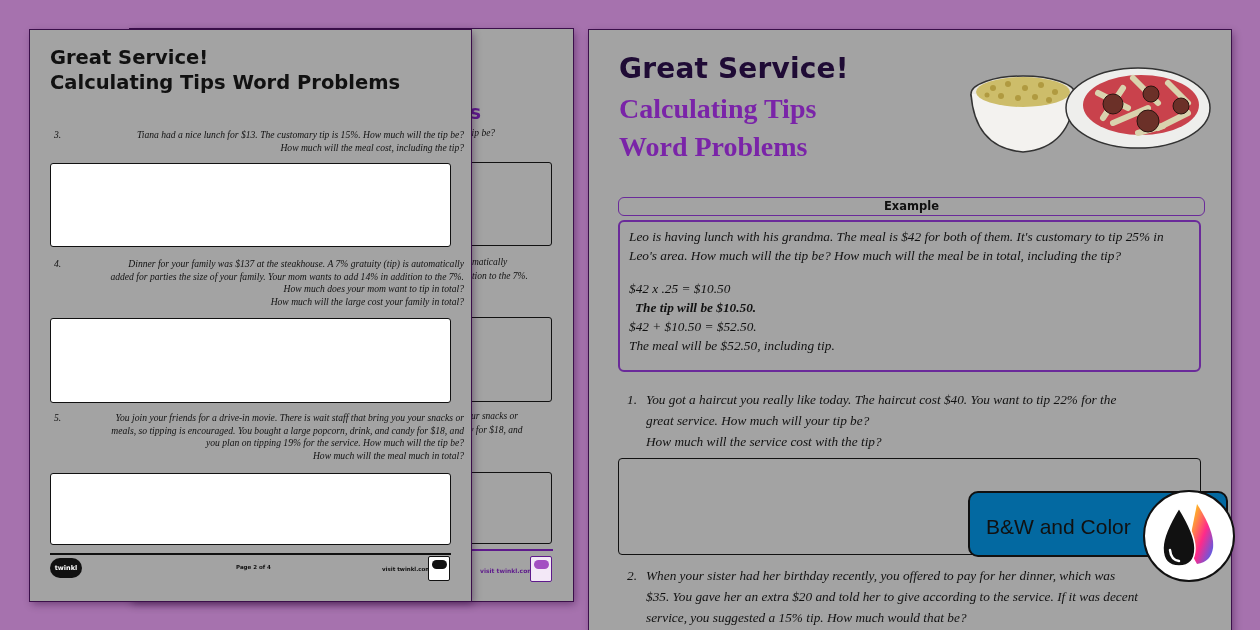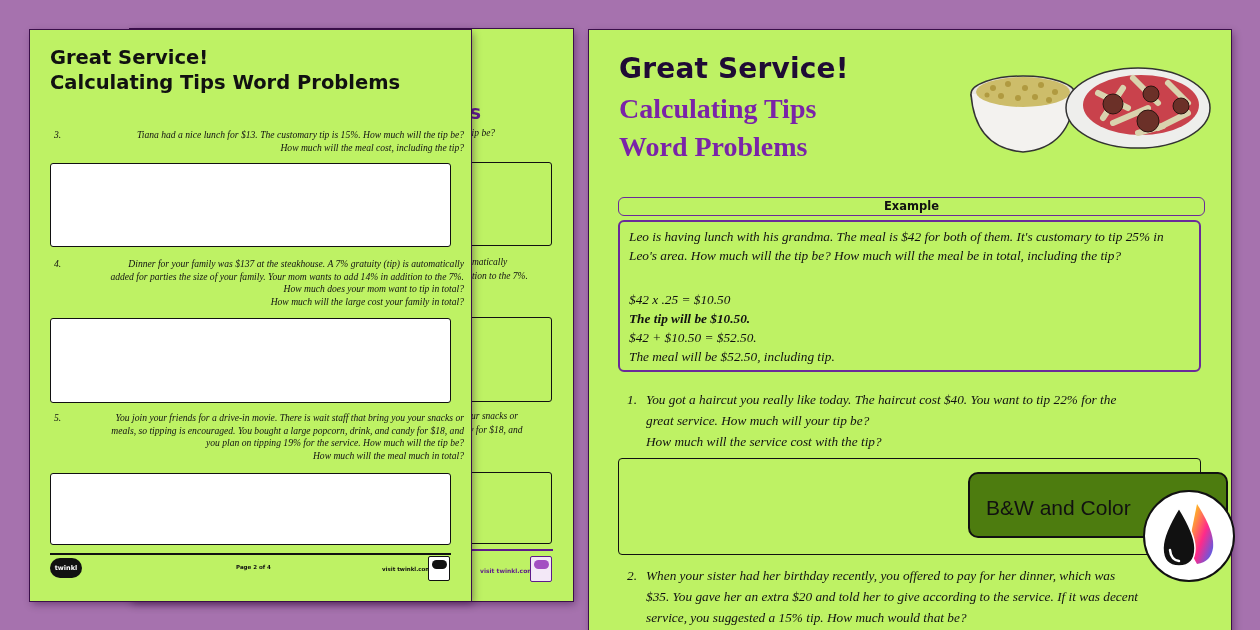--- a/index.html
+++ b/index.html
@@ -4,21 +4,21 @@
 <style>
   * { box-sizing: border-box; margin: 0; padding: 0; }
   html, body { width: 1260px; height: 630px; overflow: hidden; }
   body {
     background: #a672ae;
     font-family: "DejaVu Sans", sans-serif;
     position: relative;
   }
   .sheet {
     position: absolute;
-    background: #bef264;
+    background: #a3a3a3;
     box-shadow: 0 0 0 1px #3b0f4a, 2px 3px 8px rgba(40,0,50,0.45);
     overflow: hidden;
   }
   
   #sheet-back { left: 130px; top: 29px; width: 443px; height: 572px; }
   #sheet-back .title-frag {
     position: absolute; left: 320px; top: 72px;
     font-family: "DejaVu Sans", sans-serif; font-weight: bold; font-size: 19px; color: #5e1a8c;
   }
   #sheet-back .qfrag {
@@ -86,34 +86,34 @@
   }
   .directions b { font-style: normal; font-family:"DejaVu Sans", sans-serif; font-size: 11px; }
   .example-header {
     position:absolute; left: 29px; top: 167px; width: 587px; height: 19px; border: 1.5px solid #6a2a9a; border-radius: 6px;
     text-align:center; font-family:"DejaVu Sans", sans-serif; font-weight:bold; font-size: 11.5px; line-height: 16px; color:#111;
   }
   .example-box {
     position:absolute; left: 29px; top: 190px; width: 583px; height: 152px; border: 2px solid #6a2a9a; border-radius: 6px;
     padding: 5px 9px; font-family: "Liberation Serif", serif; font-style: italic; font-size: 13.3px; line-height: 19px; color:#111;
   }
-  .example-box .prob { margin-bottom: 25px; }
-  .example-box .bold { font-weight: bold; }
+  .example-box .prob { margin-bottom: 14px; }
+  .example-box .bold { font-weight: bold; margin-left: 6px; }
   .rq {
     position:absolute; left: 38px; width: 560px; font-family: "Liberation Serif", serif; font-style: italic;
     font-size: 13.3px; line-height: 21px; color:#111;
   }
   .rq .num { position:absolute; left: 0; }
   .rq .txt { display:block; padding-left: 19px; }
   .rbox { position:absolute; left: 29px; top: 428px; width: 583px; height: 97px; border: 1.5px solid #111; border-radius: 4px; }
 
   
   .bw-badge {
-    position:absolute; left: 968px; top: 472px; width: 260px; height: 66px;
-    background:#4d7c0f; border: 2px solid #111; border-radius: 10px;
+    position:absolute; left: 968px; top: 491px; width: 260px; height: 66px;
+    background:#0369a1; border: 2px solid #111; border-radius: 10px;
   }
   .bw-label {
     position:absolute; left: 16px; top: 22px; font-family:"Liberation Sans", sans-serif; font-size: 21px; color:#111;
   }
   .ink-circle {
     position:absolute; left: 1143px; top: 490px; width: 92px; height: 92px; border-radius: 50%;
     background:#fff; border: 2px solid #111;
   }
 </style>
 </head>

